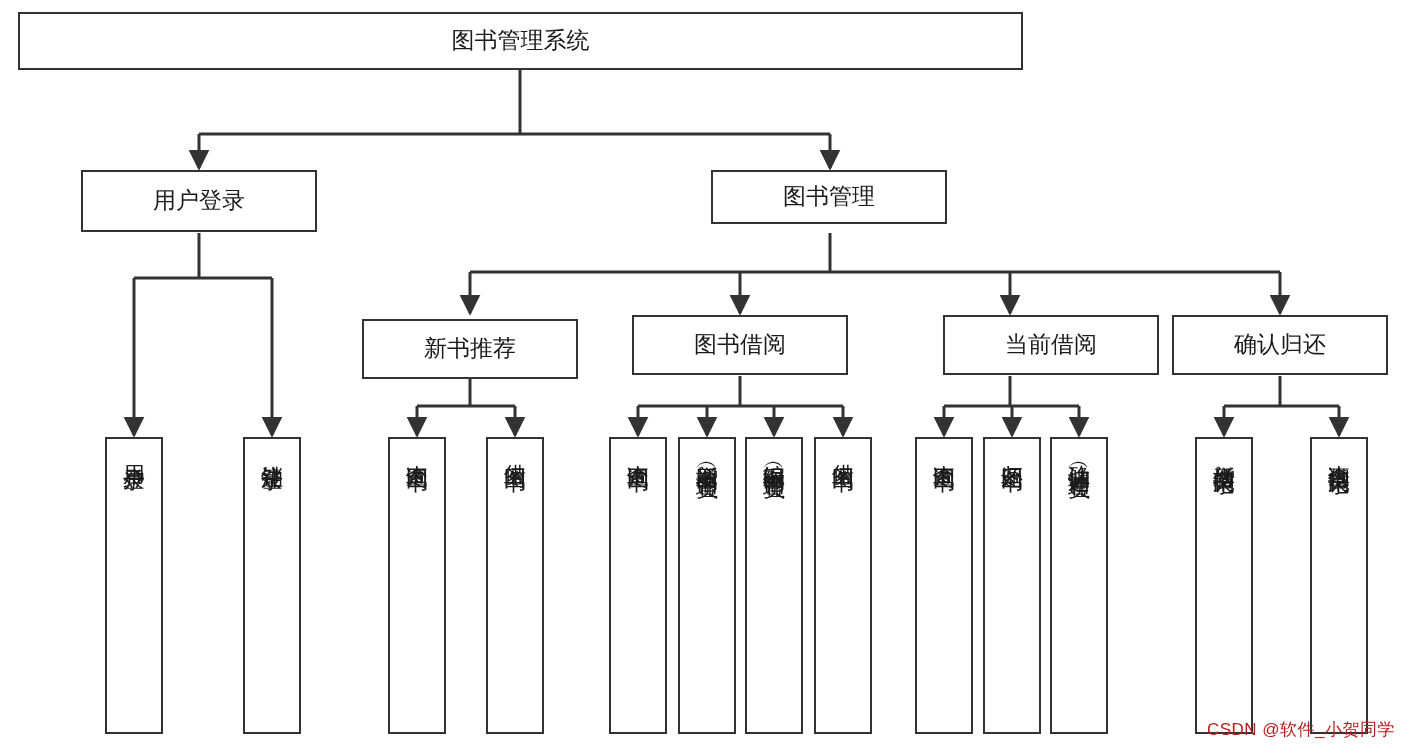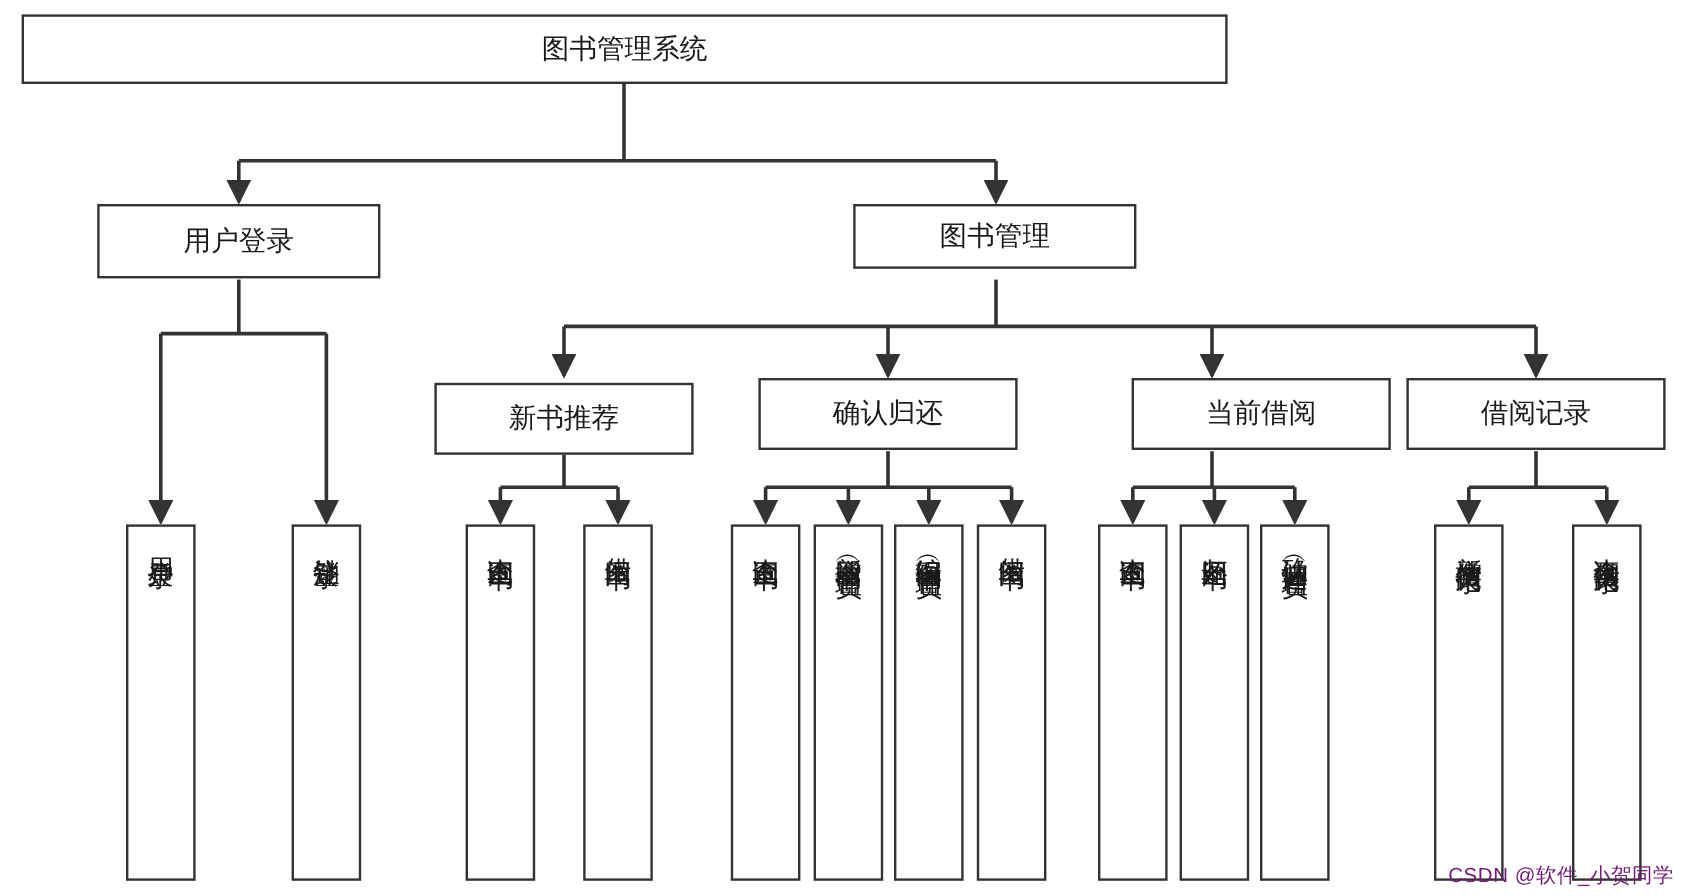--- a/index.html
+++ b/index.html
@@ -59,21 +59,21 @@
     text-orientation: upright;
     letter-spacing: 2px;
     line-height: 1;
     white-space: nowrap;
   }
   #watermark {
     position: absolute;
     right: 10px;
     bottom: 6px;
     font-size: 17px;
-    color: #701a75;
+    color: #b91c1c;
     letter-spacing: 0.5px;
     white-space: nowrap;
     user-select: none;
   }
 </style>
 </head>
 <body>
 
 <div id="diagram-root">
 
@@ -135,27 +135,27 @@
     <span class="node-label">用户登录</span>
   </div>
   <div class="node horizontal" style="left:711px; top:170px; width:236px; height:54px;">
     <span class="node-label">图书管理</span>
   </div>
 
   <div class="node horizontal" style="left:362px; top:319px; width:216px; height:60px;">
     <span class="node-label">新书推荐</span>
   </div>
   <div class="node horizontal" style="left:632px; top:315px; width:216px; height:60px;">
-    <span class="node-label">确认归还</span>
+    <span class="node-label">图书借阅</span>
   </div>
   <div class="node horizontal" style="left:902px; top:315px; width:216px; height:60px;margin-left:41px;">
     <span class="node-label">当前借阅</span>
   </div>
   <div class="node horizontal" style="left:1172px; top:315px; width:216px; height:60px;">
-    <span class="node-label">借阅记录</span>
+    <span class="node-label">确认归还</span>
   </div>
 
   <div class="node vertical" style="left:105px; top:437px; width:58px; height:297px;">
     <span class="node-label">用户登录</span>
   </div>
   <div class="node vertical" style="left:243px; top:437px; width:58px; height:297px;">
     <span class="node-label">注销登录</span>
   </div>
 
   <div class="node vertical" style="left:388px; top:437px; width:58px; height:297px;">

